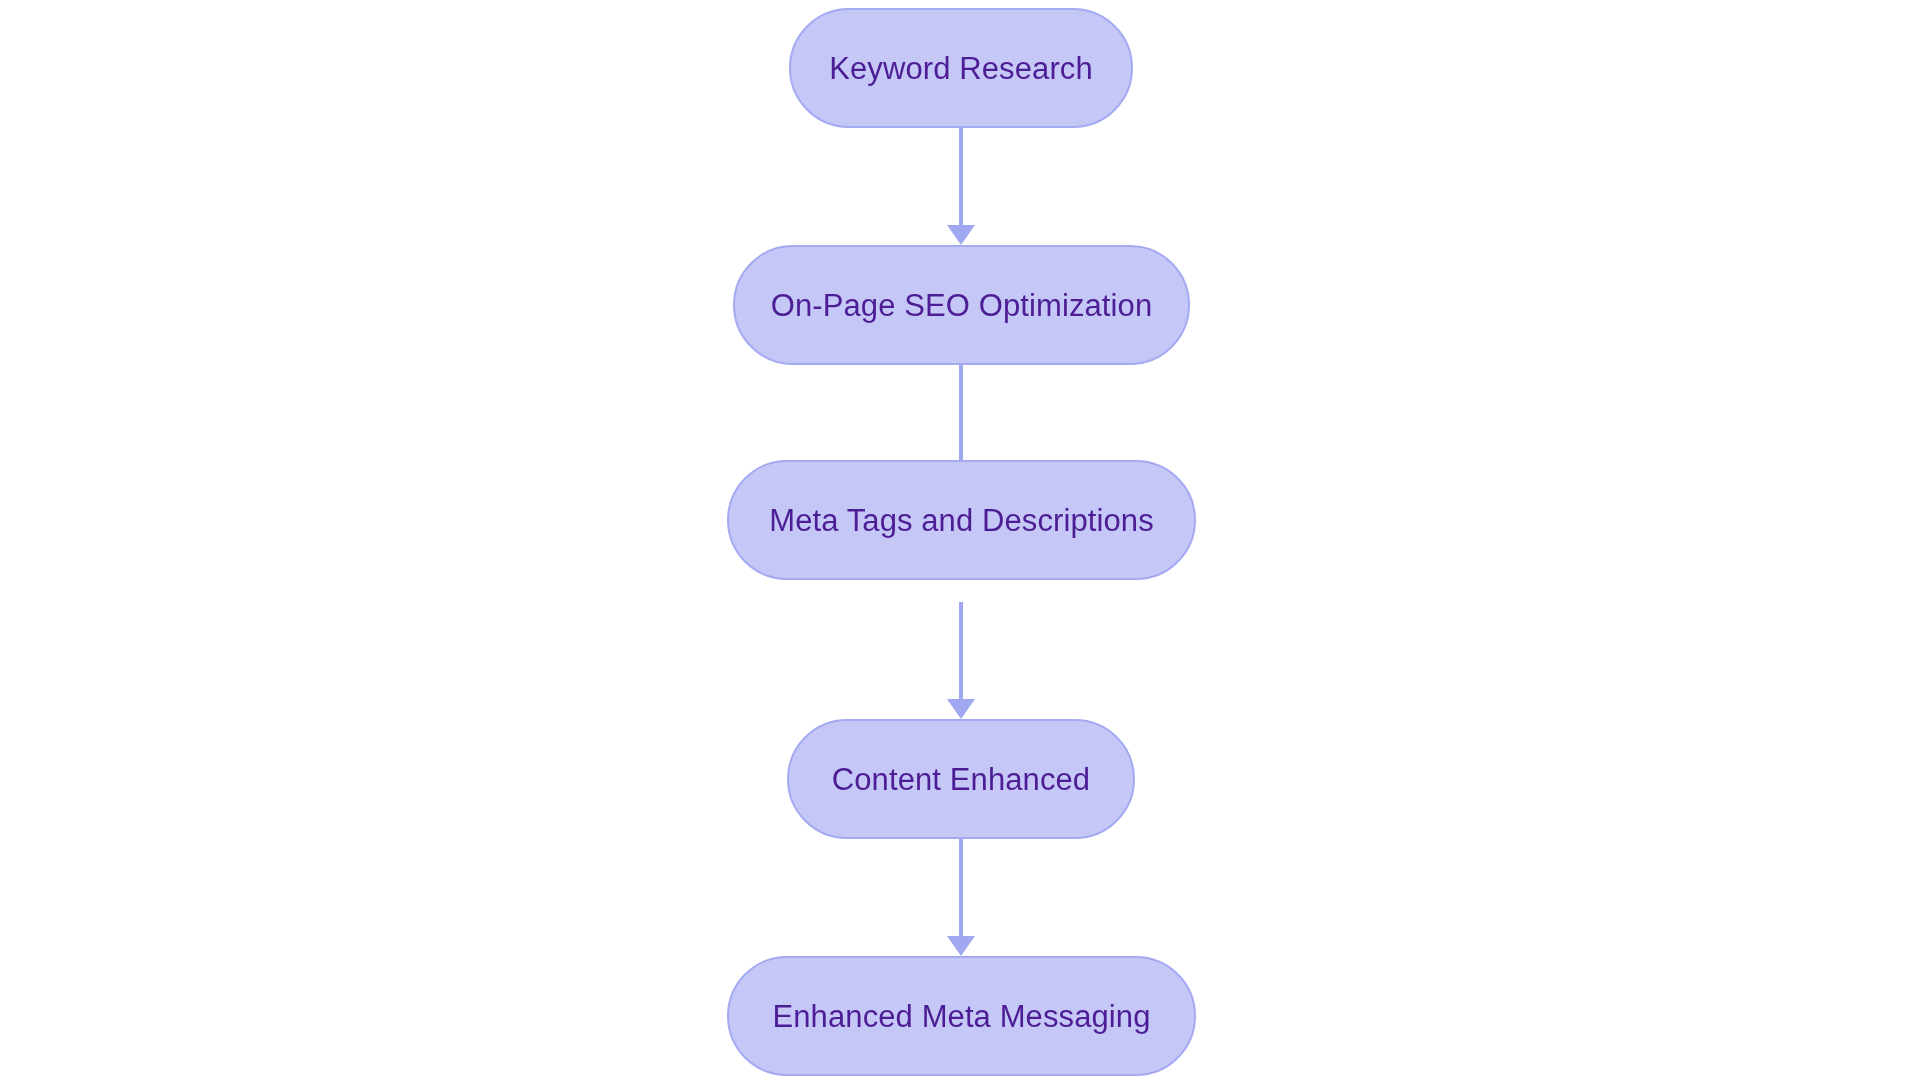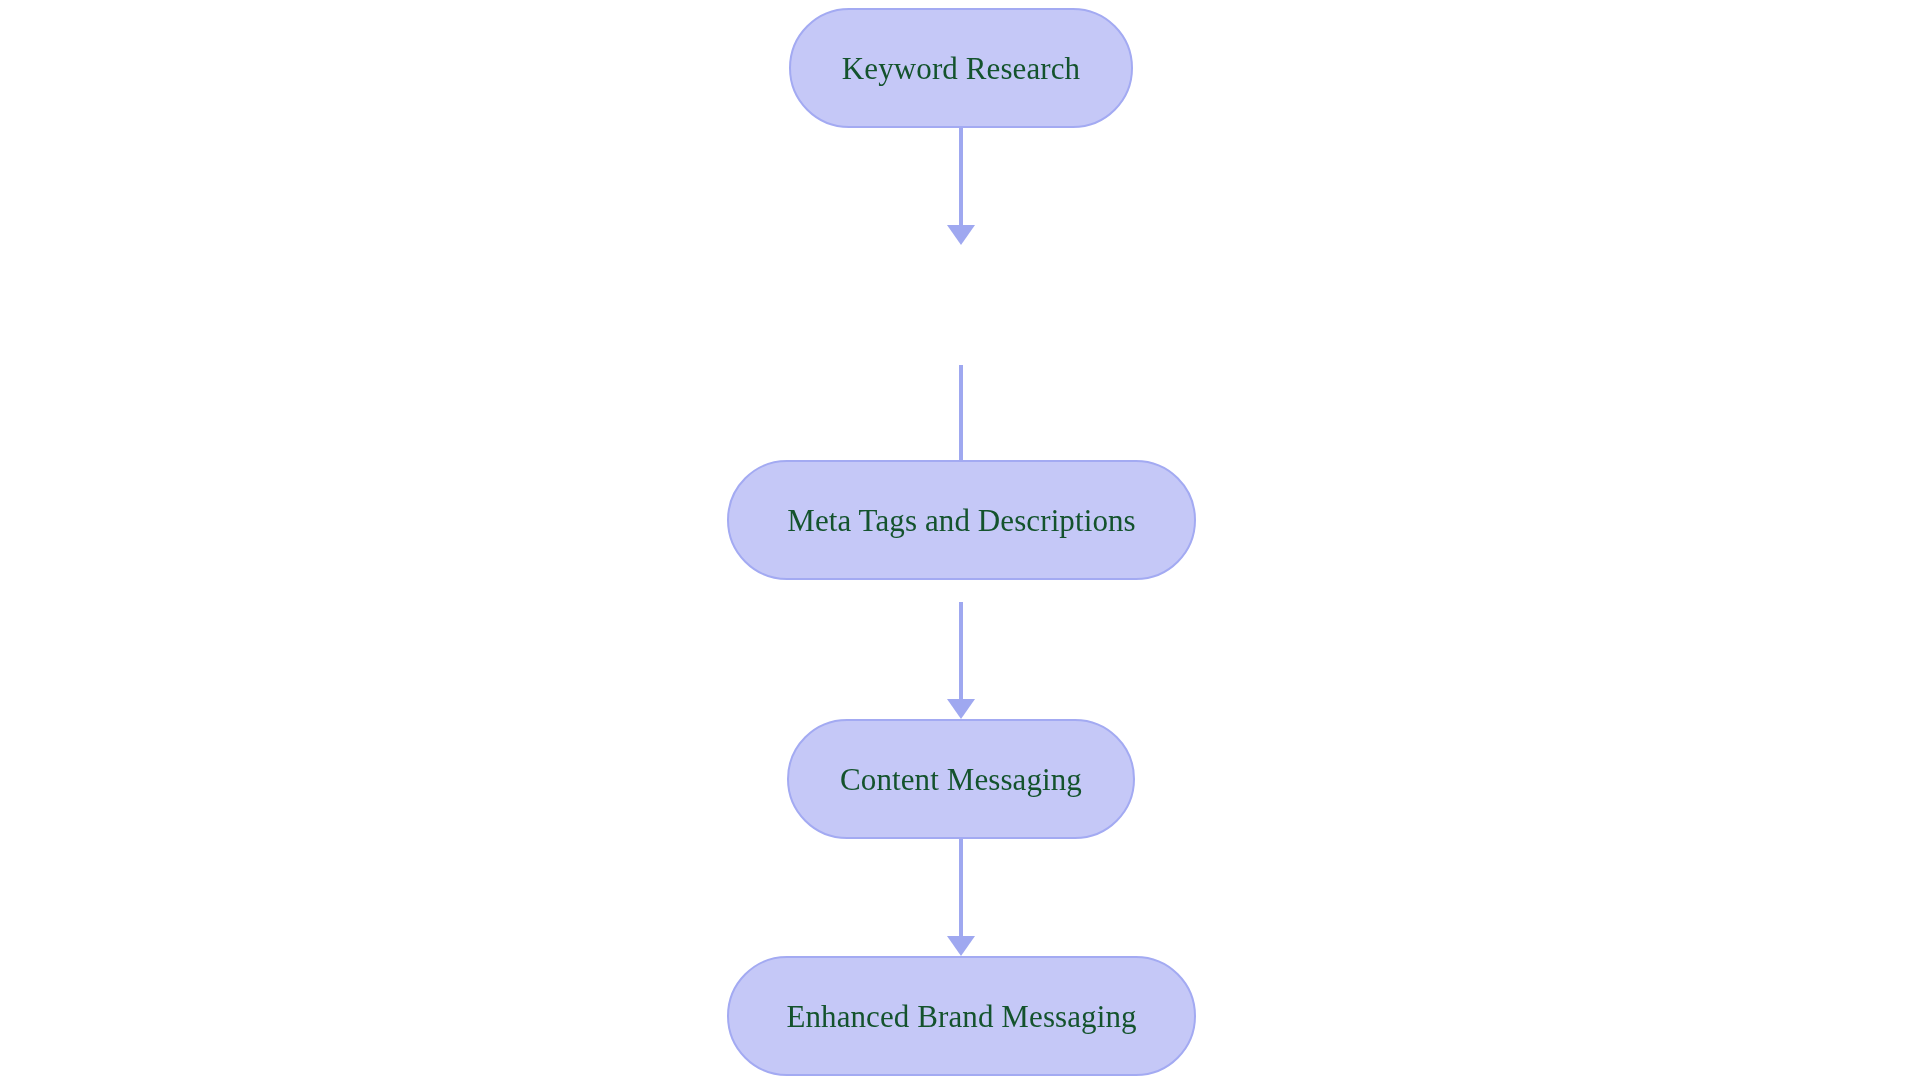--- a/index.html
+++ b/index.html
@@ -36,27 +36,27 @@
     border: 2px solid #a3aaf2;
     border-radius: 60px;
     display: flex;
     align-items: center;
     justify-content: center;
     padding: 0 38px;
     cursor: default;
   }
 
   .node-label {
-    color: #14532d;
+    color: #4c1d95;
     font-size: 31px;
     font-weight: 400;
     letter-spacing: 0.1px;
     line-height: 1;
     white-space: nowrap;
-    font-family: Liberation Serif, serif;
+    font-family: Liberation Sans, sans-serif;
   }
 
   
   #node-0 { left: 789px;  top: 8px;    width: 344px; }
   #node-1 { left: 733px;  top: 245px;  width: 457px; }
   #node-2 { left: 727px;  top: 460px;  width: 469px; }
   #node-3 { left: 787px;  top: 719px;  width: 348px; }
   #node-4 { left: 727px;  top: 956px;  width: 469px; }
 
   
@@ -102,42 +102,45 @@
 
     <div class="node" id="node-0">
       <span class="node-label">Keyword Research</span>
     </div>
 
     <div class="connector" id="connector-0">
       <div class="shaft"></div>
       <div class="head"></div>
     </div>
 
+    <div class="node" id="node-1">
+      <span class="node-label">On-Page SEO Optimization</span>
+    </div>
 
     <div class="connector" id="connector-1">
       <div class="shaft"></div>
       <div class="head"></div>
     </div>
 
     <div class="node" id="node-2">
       <span class="node-label">Meta Tags and Descriptions</span>
     </div>
 
     <div class="connector" id="connector-2">
       <div class="shaft"></div>
       <div class="head"></div>
     </div>
 
     <div class="node" id="node-3">
-      <span class="node-label">Content Messaging</span>
+      <span class="node-label">Content Enhanced</span>
     </div>
 
     <div class="connector" id="connector-3">
       <div class="shaft"></div>
       <div class="head"></div>
     </div>
 
     <div class="node" id="node-4">
-      <span class="node-label">Enhanced Brand Messaging</span>
+      <span class="node-label">Enhanced Meta Messaging</span>
     </div>
 
   </div>
 </div>
 
 </body></html>

